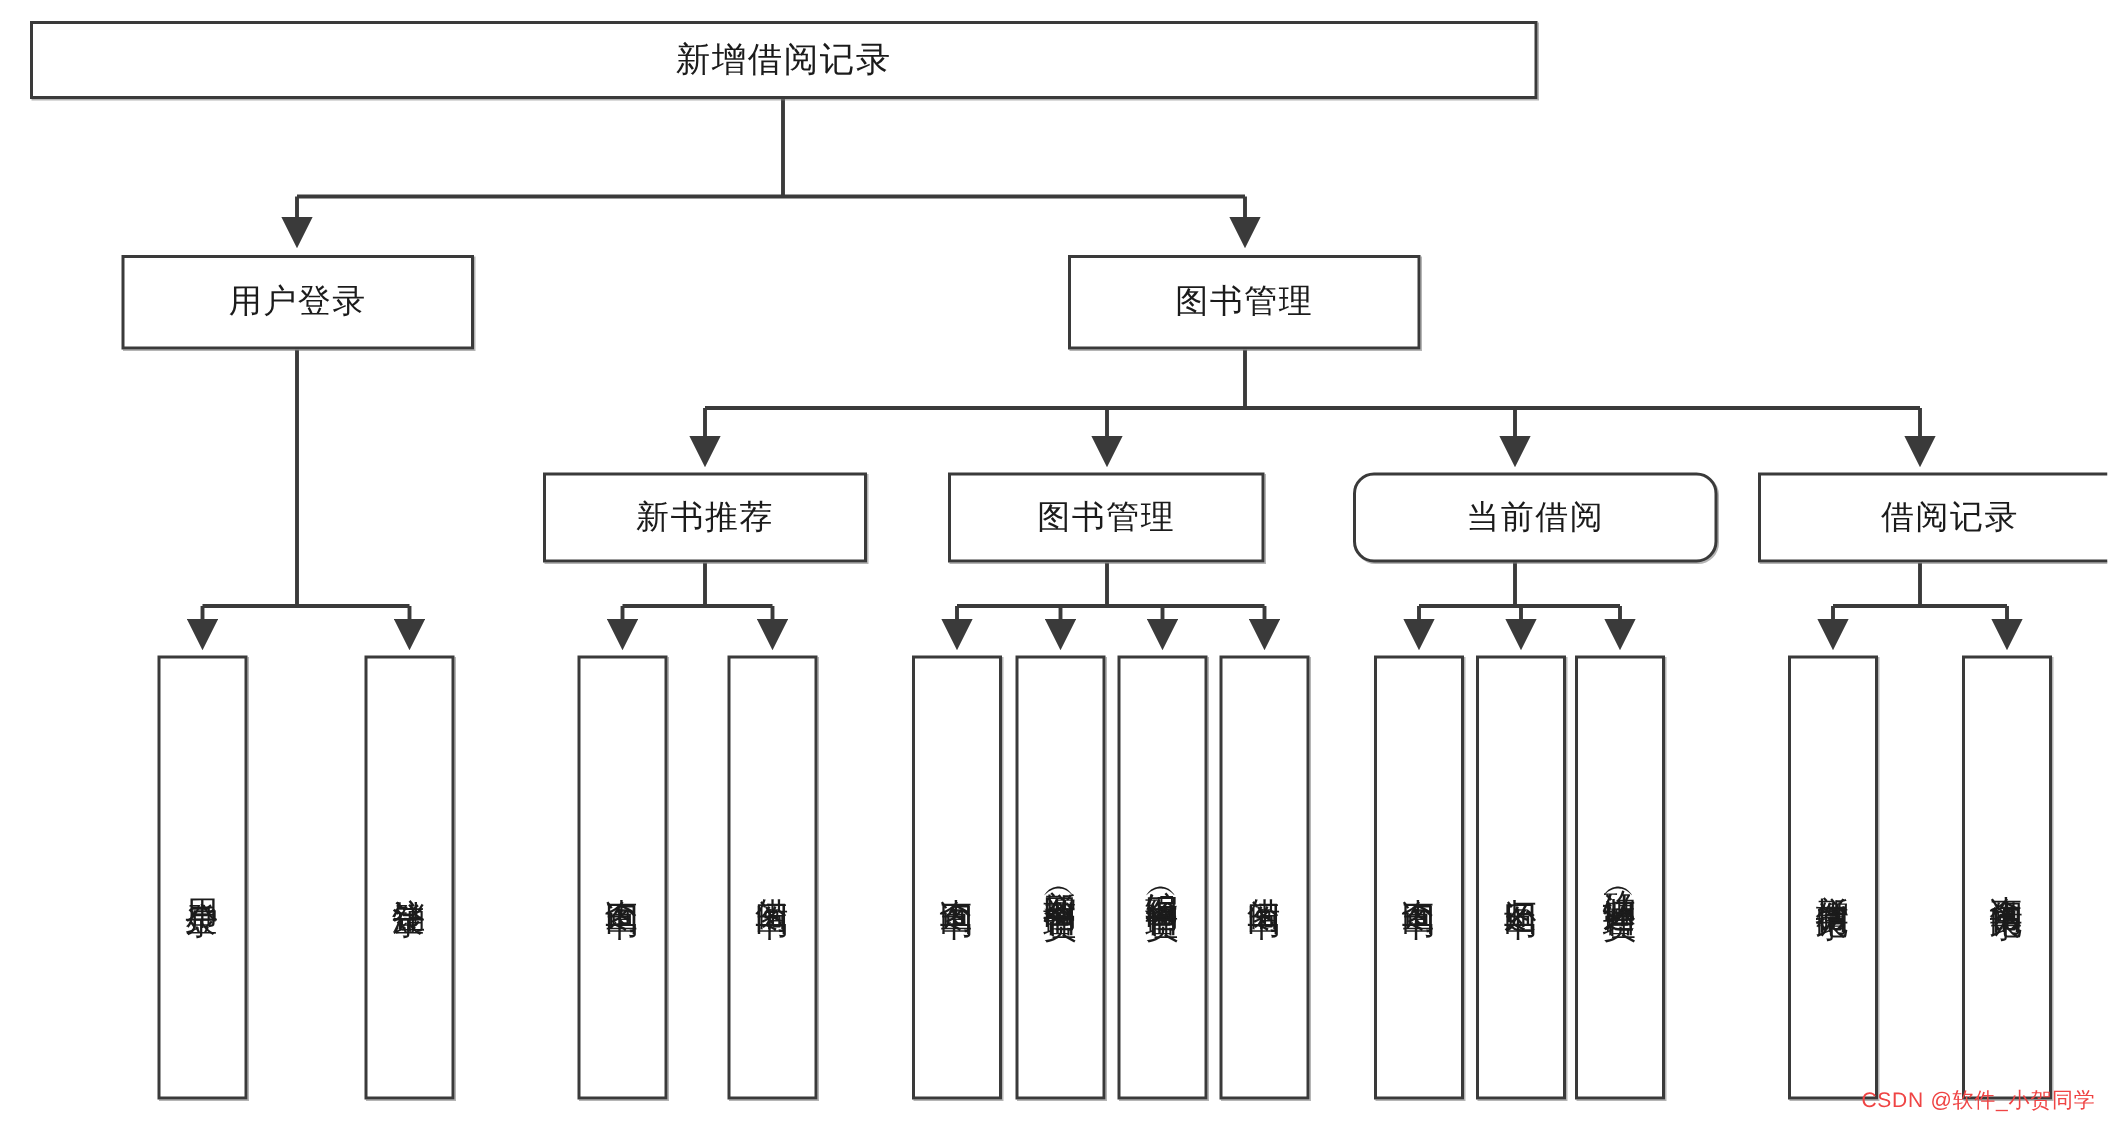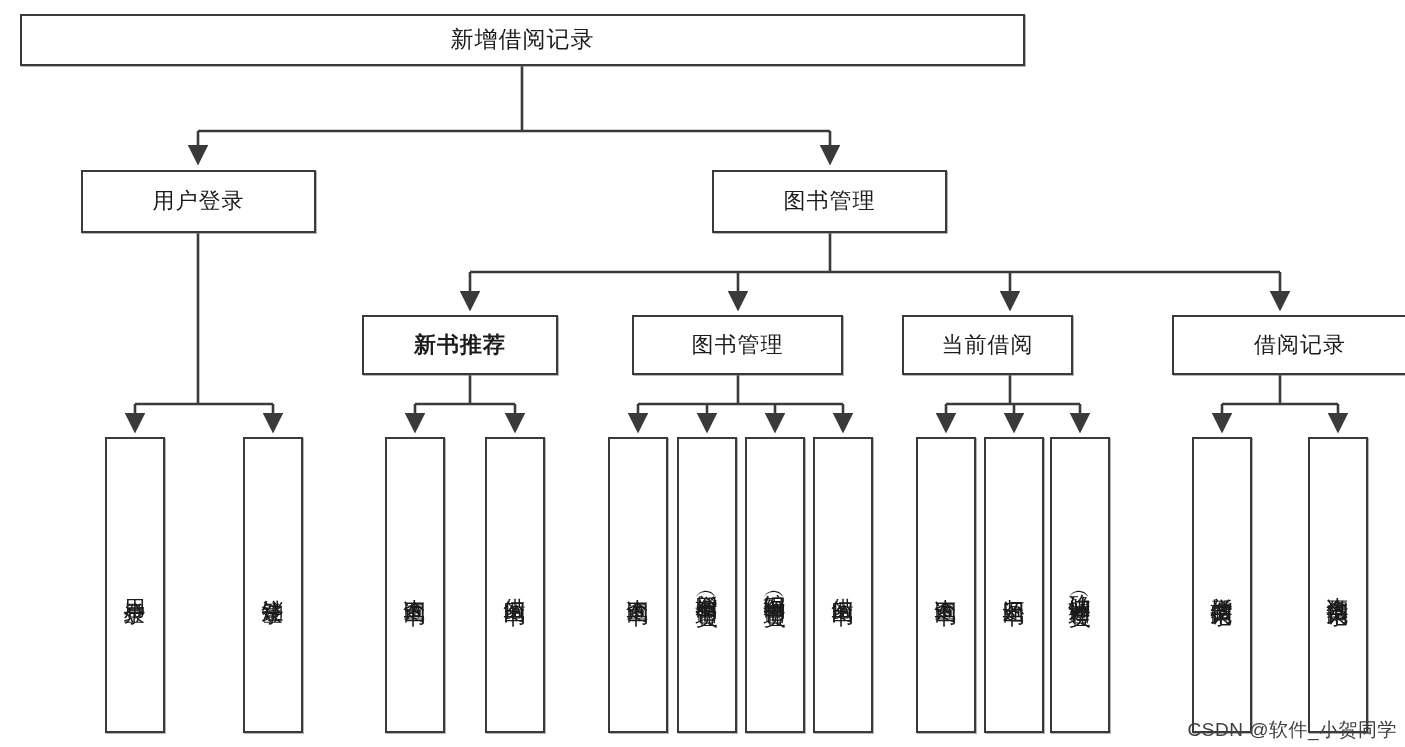--- a/index.html
+++ b/index.html
@@ -56,22 +56,22 @@
   .node.vert .vtext {
     writing-mode: vertical-rl;
     text-orientation: upright;
     white-space: nowrap;
     line-height: 1.05;
   }
   .watermark {
     position: absolute;
     right: 8px;
     bottom: 4px;
-    font-size: 19px;
-    color: #404040;
+    font-size: 14px;
+    color: #ef4444;
     letter-spacing: 0.5px;
     white-space: nowrap;
   }
 </style>
 </head>
 <body>
 
 <div id="canvas">
 
   <svg id="wires" viewBox="0 0 1405 747">
@@ -128,27 +128,27 @@
     <span>新增借阅记录</span>
   </div>
 
   <div class="node horiz" style="left:81px; top:170px; width:235px; height:63px;">
     <span>用户登录</span>
   </div>
   <div class="node horiz" style="left:712px; top:170px; width:235px; height:63px;">
     <span>图书管理</span>
   </div>
 
-  <div class="node horiz" style="left:362px; top:315px; width:196px; height:60px;font-weight:bold;">
+  <div class="node horiz" style="left:362px; top:315px; width:216px; height:60px;">
     <span>新书推荐</span>
   </div>
   <div class="node horiz" style="left:632px; top:315px; width:211px; height:60px;">
     <span>图书管理</span>
   </div>
-  <div class="node horiz" style="left:902px; top:315px; width:171px; height:60px;">
+  <div class="node horiz" style="left:902px; top:315px; width:243px; height:60px;border-radius:14px;">
     <span>当前借阅</span>
   </div>
   <div class="node horiz" style="left:1172px; top:315px; width:256px; height:60px;">
     <span>借阅记录</span>
   </div>
 
   <div class="node vert" style="left:105px; top:437px; width:60px; height:296px;">
     <span class="vtext">用户登录</span>
   </div>
   <div class="node vert" style="left:243px; top:437px; width:60px; height:296px;">

